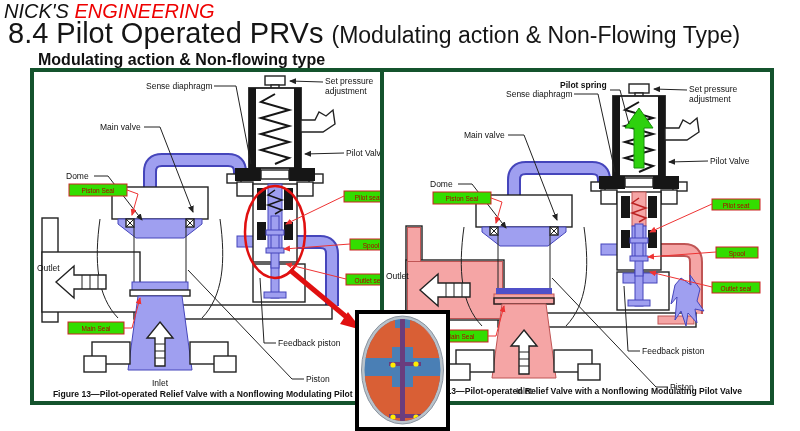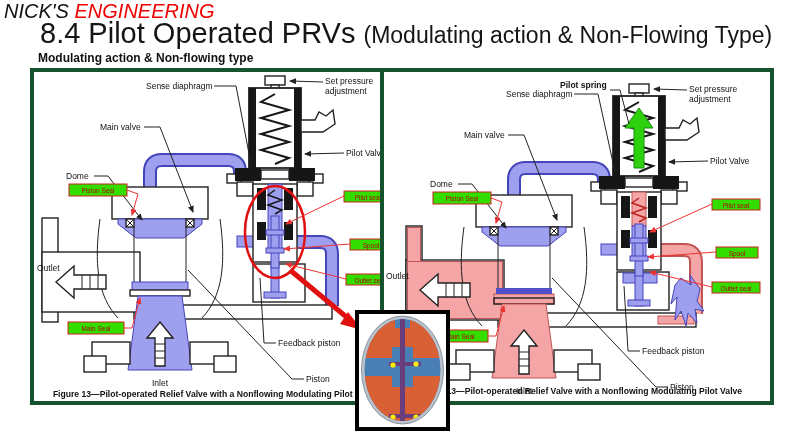--- a/index.html
+++ b/index.html
@@ -1,23 +1,23 @@
 <!DOCTYPE html>
 <html style="--brand-red: #ee0000; --fluid-blue: #9f9ff0; --fluid-blue-dark: #4545bb; --fluid-pink: #f5a5a5; --fluid-pink-dark: #c05555; --label-green: #33dd00; --leader-red: #ee3333; --arrow-green: #2ed10e; --inset-orange: #d95f35; --inset-blue: #4a7fb5; --inset-purple: #6a3d7d; --inset-yellow: #ffee00;"><head>
 <meta charset="utf-8">
 <style>
   html,body{margin:0;padding:0;background:#fff;}
   body{width:800px;height:431px;position:relative;overflow:hidden;
        font-family:"Liberation Sans",sans-serif;color:#111;}
   .brand{position:absolute;left:4px;top:0px;font-size:20px;font-weight:normal;
          font-style:italic;letter-spacing:0px;white-space:nowrap;}
   .brand .red{color:var(--brand-red);}
-  .title{position:absolute;left:8px;top:17px;font-size:29px;white-space:nowrap;color:#151515;margin-left:32px;}
+  .title{position:absolute;left:8px;top:17px;font-size:29px;white-space:nowrap;color:#151515;}
   .title .paren{font-size:23px;}
-  .subtitle{position:absolute;left:38px;top:51px;font-size:12px;font-weight:bold;}
+  .subtitle{position:absolute;left:38px;top:51px;font-size:16px;font-weight:bold;}
   .panel{position:absolute;top:68px;border:4px solid #14532d;background:#fff;}
   .panel-left{left:30px;width:362px;height:329px;}
   .panel-right{left:380px;width:386px;height:329px;}
   .inset{position:absolute;left:355px;top:310px;width:87px;height:113px;
          border:4px solid #000;background:#fff;z-index:10;}
   svg{display:block;}
   text{font-family:"Liberation Sans",sans-serif;font-size:8.5px;fill:#111;}
   text.cap{font-size:8.6px;font-weight:bold;}
   text.greent{font-size:6.5px;fill:#b00000;}
   text.boldlbl{font-weight:bold;}

